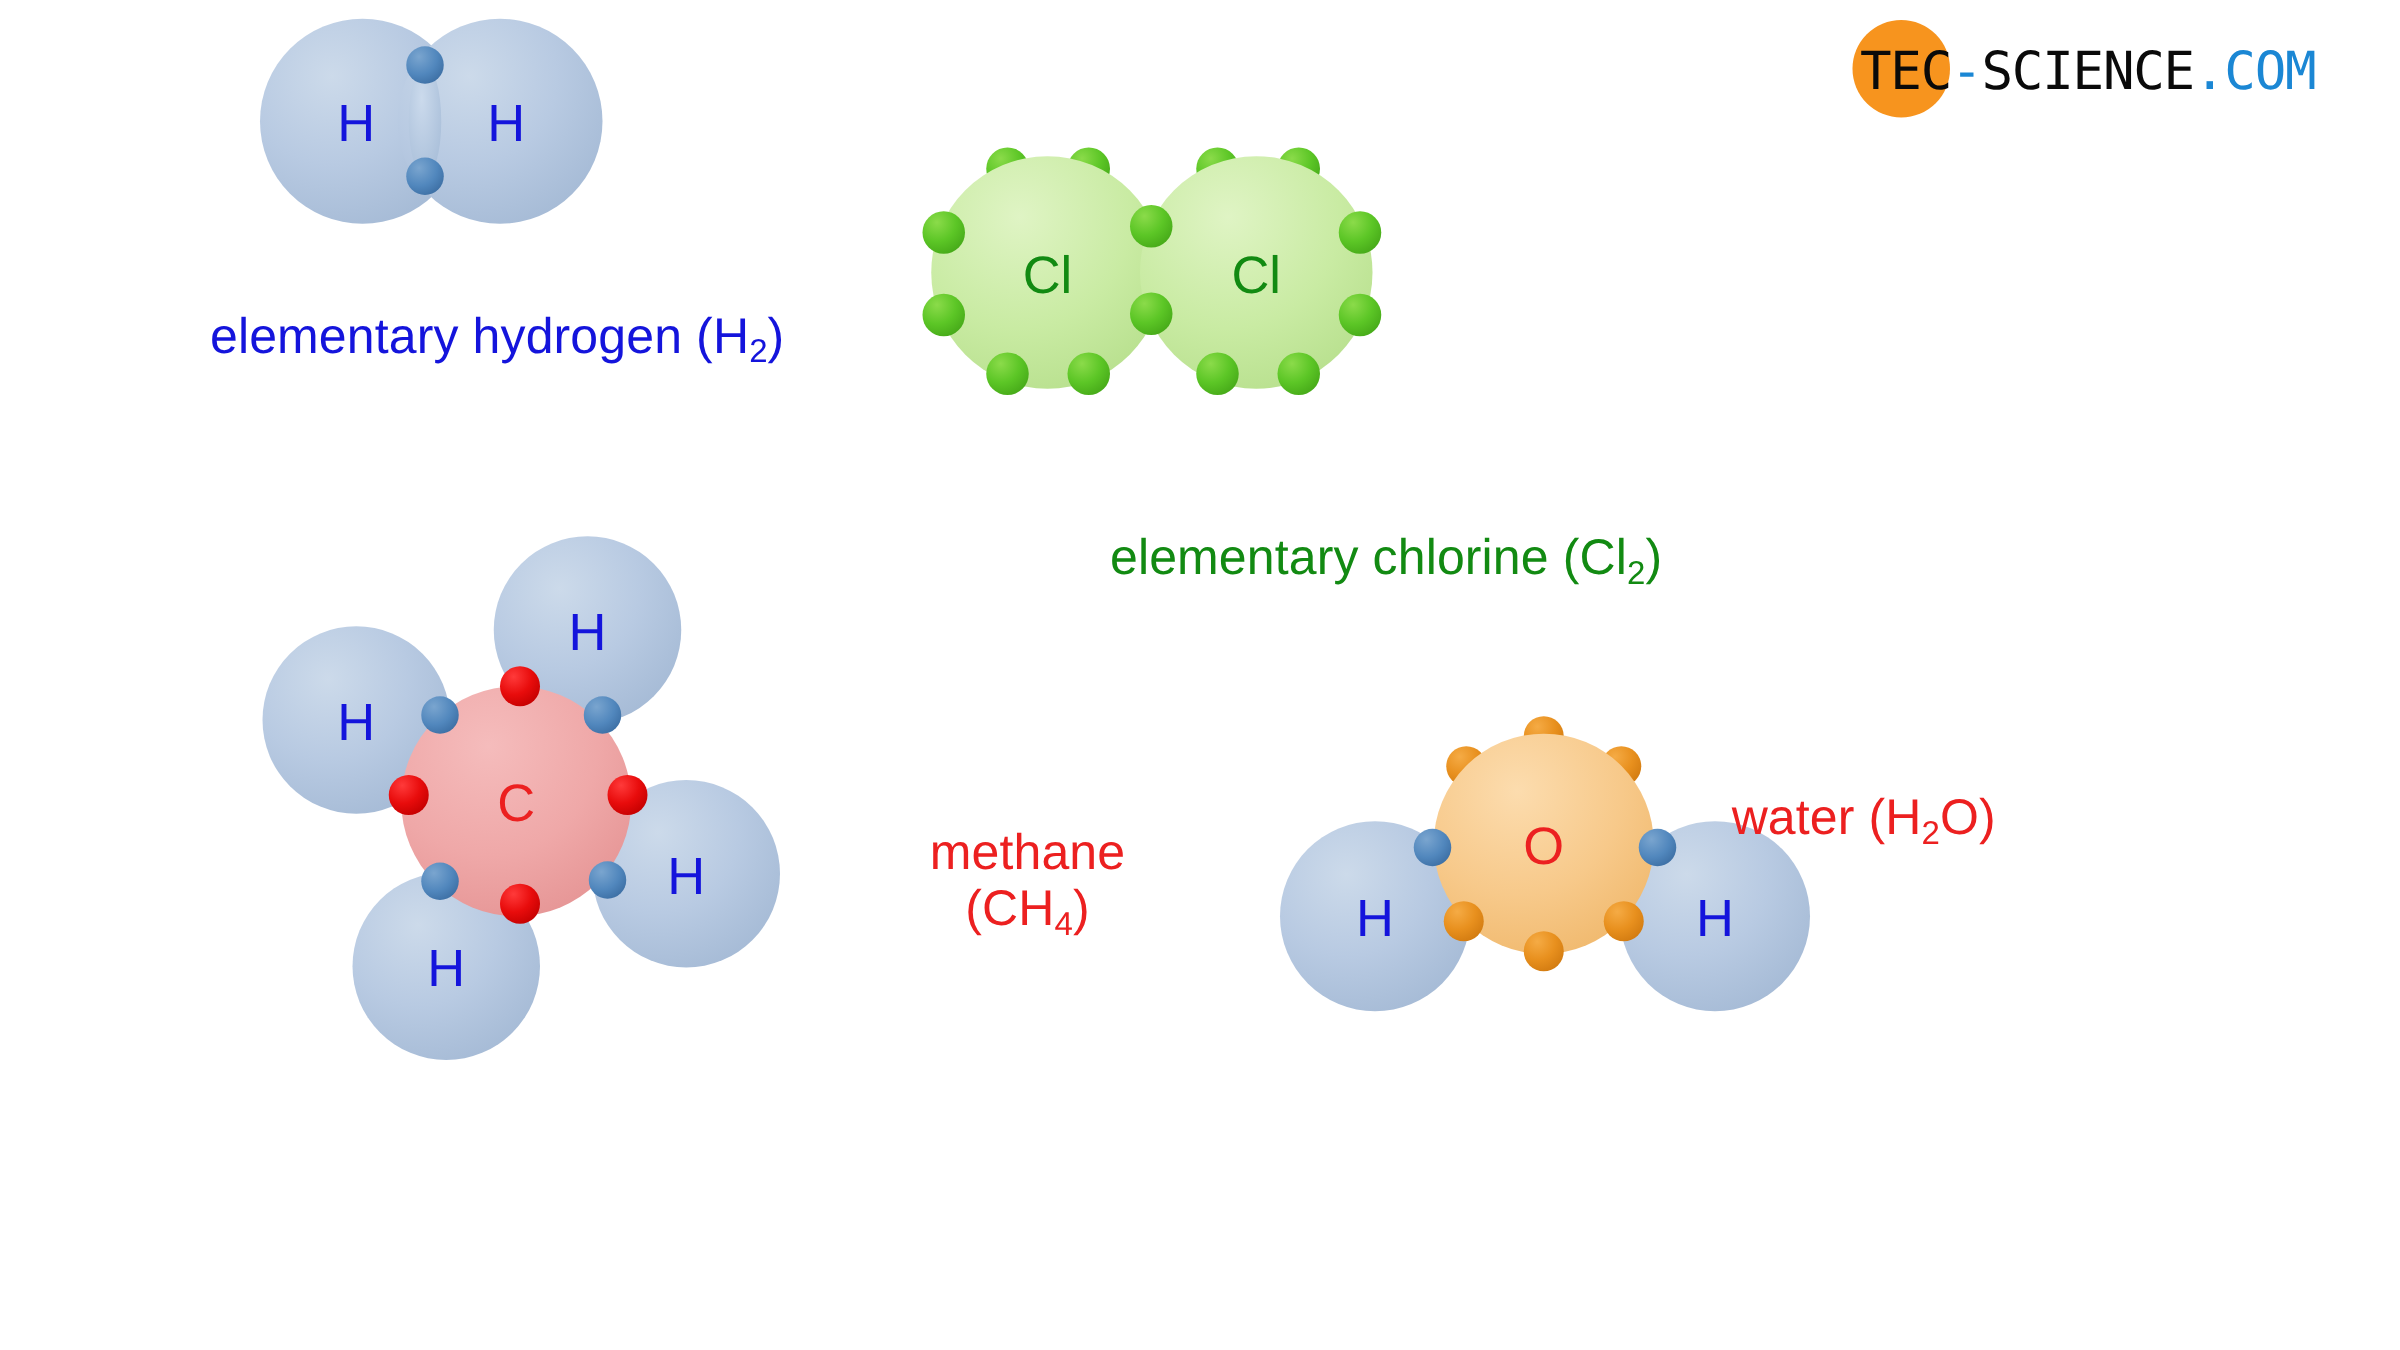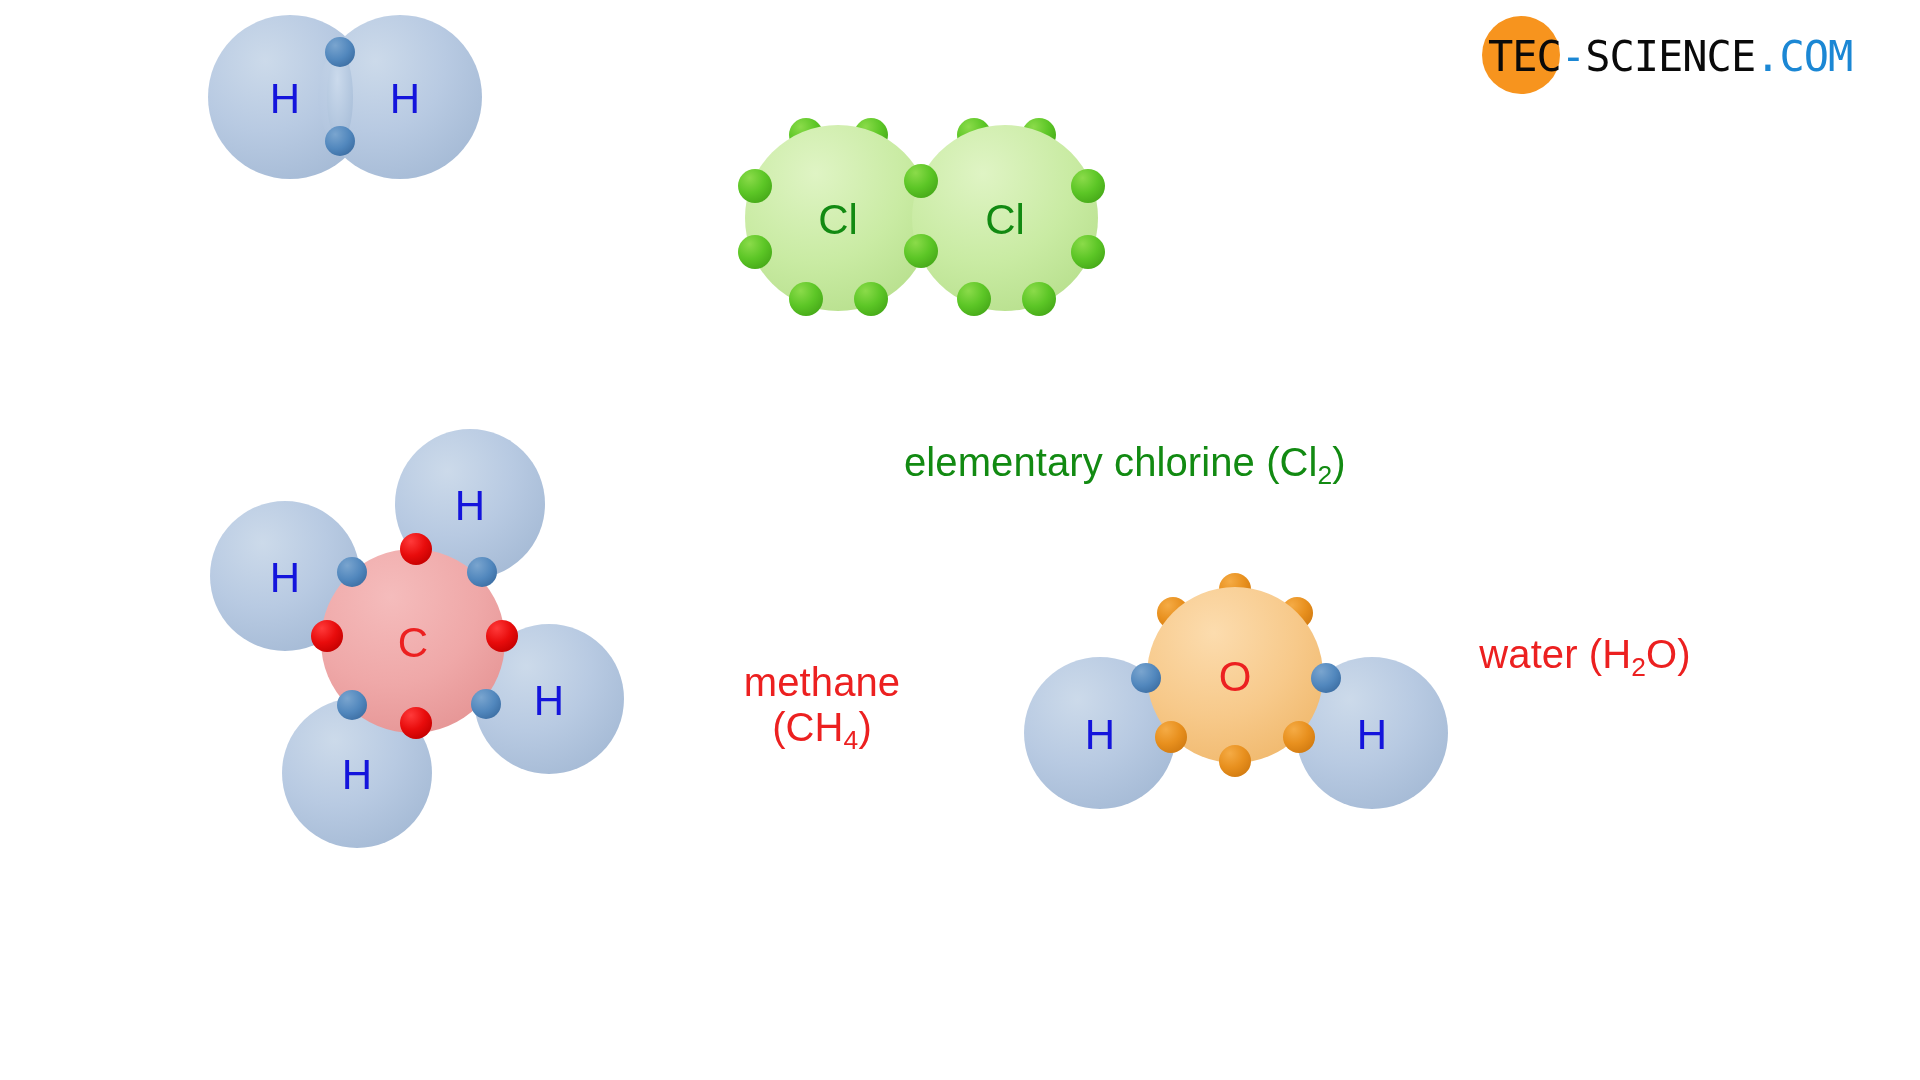--- a/index.html
+++ b/index.html
@@ -18,30 +18,30 @@
     position:absolute;
     white-space:nowrap;
     line-height:1.12;
     letter-spacing:.1px;
   }
   .lbl-h2{
     left:168px; top:247px;
     font-size:40px; color:#1414dc; font-weight:400;
   }
   .lbl-cl2{
-    left:888px; top:440px;
-    font-size:40px; color:#128a12; font-weight:400;margin-left:16px;
+    left:888px; top:424px;
+    font-size:40px; color:#128a12; font-weight:400;
   }
   .lbl-ch4{
     left:712px; top:632px;
     font-size:40px; color:#ec2020; font-weight:400;
     text-align:center; width:220px;margin-top:28px;
   }
   .lbl-h2o{
-    left:1425px; top:632px;
+    left:1331px; top:632px;
     font-size:40px; color:#ec2020; font-weight:400;
     text-align:center; width:320px;
   }
   sub{font-size:.66em;vertical-align:-0.3em;}
 
   
   .logo{
     position:absolute; right:18px; top:16px;
     width:420px; height:78px;
   }
@@ -187,20 +187,21 @@
       <circle cx="1171" cy="737" r="16" fill="url(#gOe)"></circle>
       <circle cx="1299" cy="737" r="16" fill="url(#gOe)"></circle>
       <circle cx="1235" cy="761" r="16" fill="url(#gOe)"></circle>
 
       <text x="1100" y="749" font-size="42" fill="#1414dc" text-anchor="middle" font-family="Liberation Sans, sans-serif">H</text>
       <text x="1372" y="749" font-size="42" fill="#1414dc" text-anchor="middle" font-family="Liberation Sans, sans-serif">H</text>
       <text x="1235" y="691" font-size="42" fill="#ec2020" text-anchor="middle" font-family="Liberation Sans, sans-serif">O</text>
     </g>
   </svg>
 
+  <div class="mol-label lbl-h2"><span>elementary hydrogen (H</span><sub>2</sub><span>)</span></div>
 
   <div class="mol-label lbl-cl2"><span>elementary chlorine (Cl</span><sub>2</sub><span>)</span></div>
 
   <div class="mol-label lbl-ch4">
     <div>methane</div>
     <div><span>(CH</span><sub>4</sub><span>)</span></div>
   </div>
 
   <div class="mol-label lbl-h2o"><span>water (H</span><sub>2</sub><span>O)</span></div>
 

